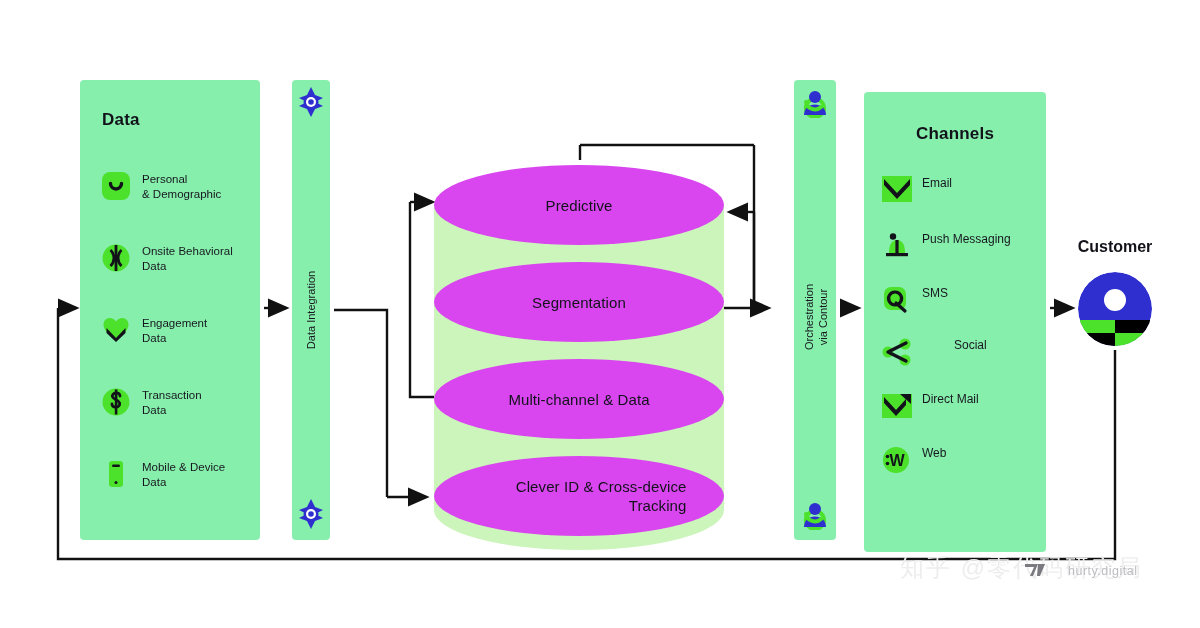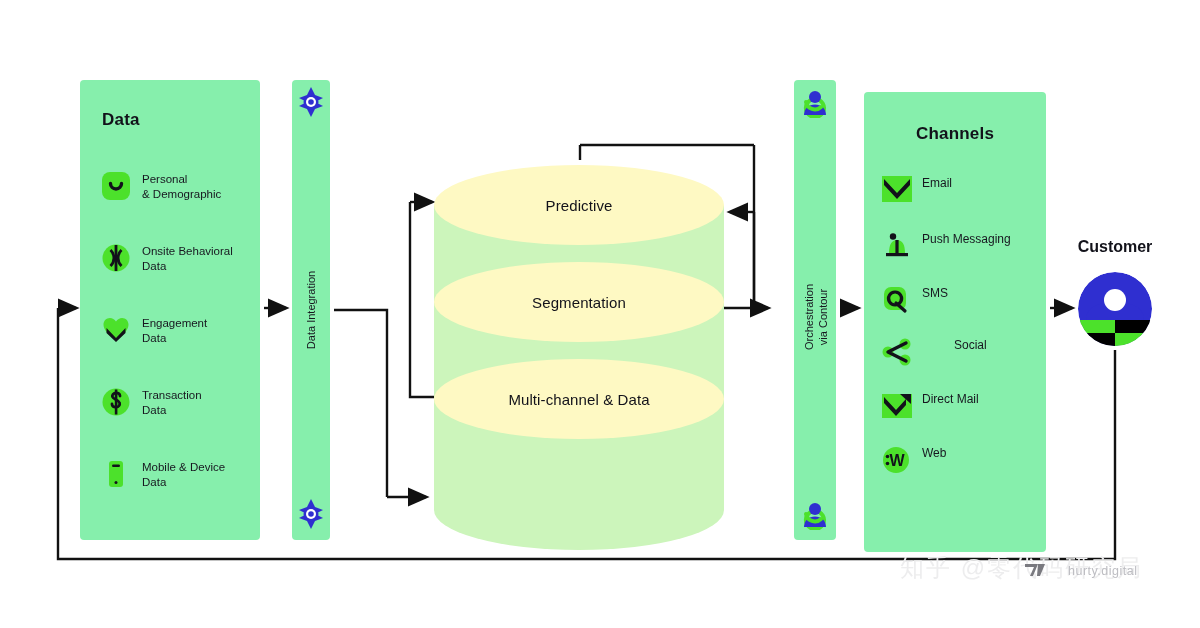--- a/index.html
+++ b/index.html
@@ -40,21 +40,21 @@
   #cyl-body{
     position:absolute;left:0;top:40px;width:290px;height:305px;
     background:#ccf5bb;
   }
   #cyl-bottom{
     position:absolute;left:0;bottom:0;width:290px;height:80px;
     background:#ccf5bb;border-radius:0 0 145px 145px/0 0 40px 40px;
   }
   .disc{
     position:absolute;left:0;width:290px;height:80px;border-radius:50%;
-    background:#fef9c3;display:flex;align-items:center;justify-content:center;
+    background:#d946ef;display:flex;align-items:center;justify-content:center;
     text-align:right;
   }
   .disc span{
     font-size:15px;color:#12121a;line-height:19px;font-weight:400;
     letter-spacing:.1px;
   }
   #disc0{top:0px;}
   #disc1{top:97px;}
   #disc2{top:194px;}
   #disc3{top:291px;}
@@ -219,20 +219,23 @@
     <div id="cyl-body"></div>
     <div id="cyl-bottom"></div>
     <div class="disc" id="disc0">
       <span>Predictive</span>
     </div>
     <div class="disc" id="disc2">
       <span>Multi-channel &amp; Data</span>
     </div>
     <div class="disc" id="disc1">
       <span>Segmentation</span>
+    </div>
+    <div class="disc" id="disc3">
+      <span style="max-width:215px;display:block;">Clever ID &amp; Cross-device Tracking</span>
     </div>
   </div>
 
   <div class="panel" id="orchestration-panel">
     <div style="position:absolute;left:5px;top:6px;">
       <svg width="32" height="32" viewBox="0 0 32 32">
         <path d="M16,13 a9,9 0 1 1 -0.1,0 Z" fill="none" stroke="#4ce12b" stroke-width="4"></path>
         <path d="M5,29 C5,22.5 9.9,18.5 16,18.5 C22.1,18.5 27,22.5 27,29 Z" fill="#2f2fd0"></path>
         <circle cx="16" cy="11" r="6" fill="#2f2fd0"></circle>
         <path d="M7,16 a9,9 0 0 0 15,5" fill="none" stroke="#4ce12b" stroke-width="4" stroke-linecap="round"></path>

